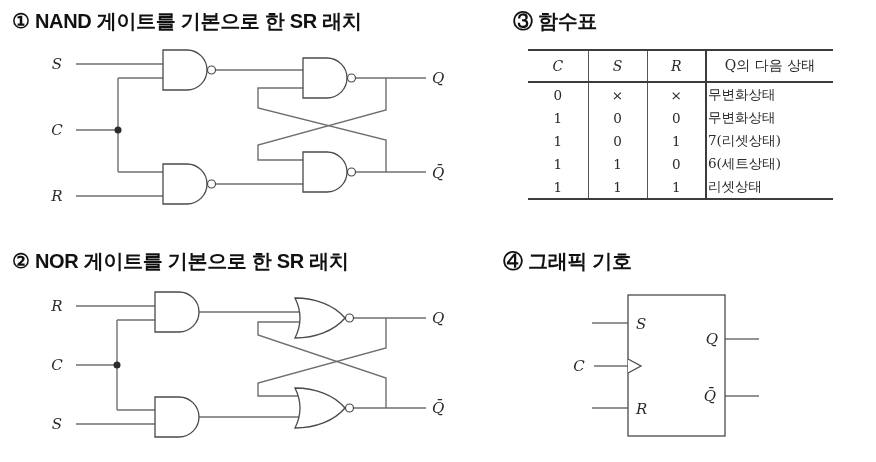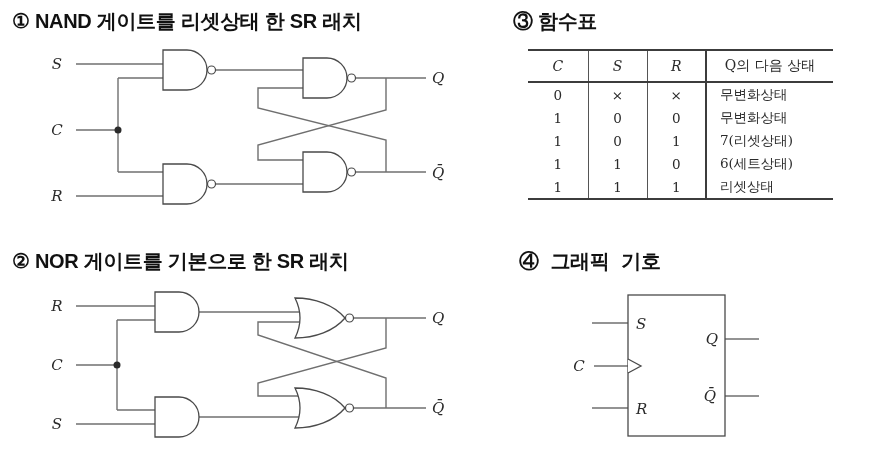--- a/index.html
+++ b/index.html
@@ -9,21 +9,21 @@
   }
   .title{
     position:absolute;
     font-family:"Liberation Sans", sans-serif;
     font-weight:700;font-size:20px;color:#111111;
     letter-spacing:-0.3px;white-space:nowrap;
   }
   #title-nand{left:12px;top:8px;}
   #title-table{left:513px;top:8px;}
   #title-nor{left:12px;top:248px;text-align:center;}
-  #title-symbol{left:519px;top:248px;font-family:Liberation Mono, monospace;}
+  #title-symbol{left:503px;top:248px;}
 
   svg{position:absolute;overflow:visible;}
   #svg-nand{left:0;top:40px;}
   #svg-nor{left:0;top:283px;}
   #svg-symbol{left:540px;top:283px;}
 
   .wire{stroke:#6f6f6f;stroke-width:1.4;fill:none;}
   .gate{stroke:#4a4a4a;stroke-width:1.3;fill:#ffffff;}
   .bubble{stroke:#4a4a4a;stroke-width:1.2;fill:#ffffff;}
   .dot{fill:#2b2b2b;stroke:none;}
@@ -42,28 +42,28 @@
   #fn-table th{
     font-weight:normal;font-style:italic;font-size:14px;
     height:28px;border-bottom:2px solid #3c3c3c;text-align:center;
   }
   #fn-table th:last-child{font-style:normal;}
   #fn-table td{
     font-size:13.5px;height:23px;text-align:center;padding:0;
   }
   #fn-table .c1,#fn-table .c2{border-right:1px solid #555555;}
   #fn-table .c3{border-right:2px solid #3c3c3c;}
-  #fn-table td.c4{text-align:left;padding-left:13px;}
+  #fn-table td.c4{text-align:left;padding-left:1px;}
   #fn-table col.w1{width:60px;} #fn-table col.w2{width:59px;}
   #fn-table col.w3{width:59px;} #fn-table col.w4{width:127px;}
 </style>
 </head>
 <body>
 
-<div class="title" id="title-nand">① NAND 게이트를 리셋상태 한 SR 래치</div>
+<div class="title" id="title-nand">① NAND 게이트를 기본으로 한 SR 래치</div>
 <div class="title" id="title-table">③ 함수표</div>
 <div class="title" id="title-nor">② NOR 게이트를 기본으로 한 SR 래치</div>
 <div class="title" id="title-symbol">④ 그래픽 기호</div>
 
 <svg id="svg-nand" width="510" height="190" viewBox="0 40 510 190">
   <g>
     <path class="wire" d="M76,64 H163"></path>
     <path class="wire" d="M76,130 H118"></path>
     <path class="wire" d="M118,78 V172"></path>
     <path class="wire" d="M118,78 H163"></path>

